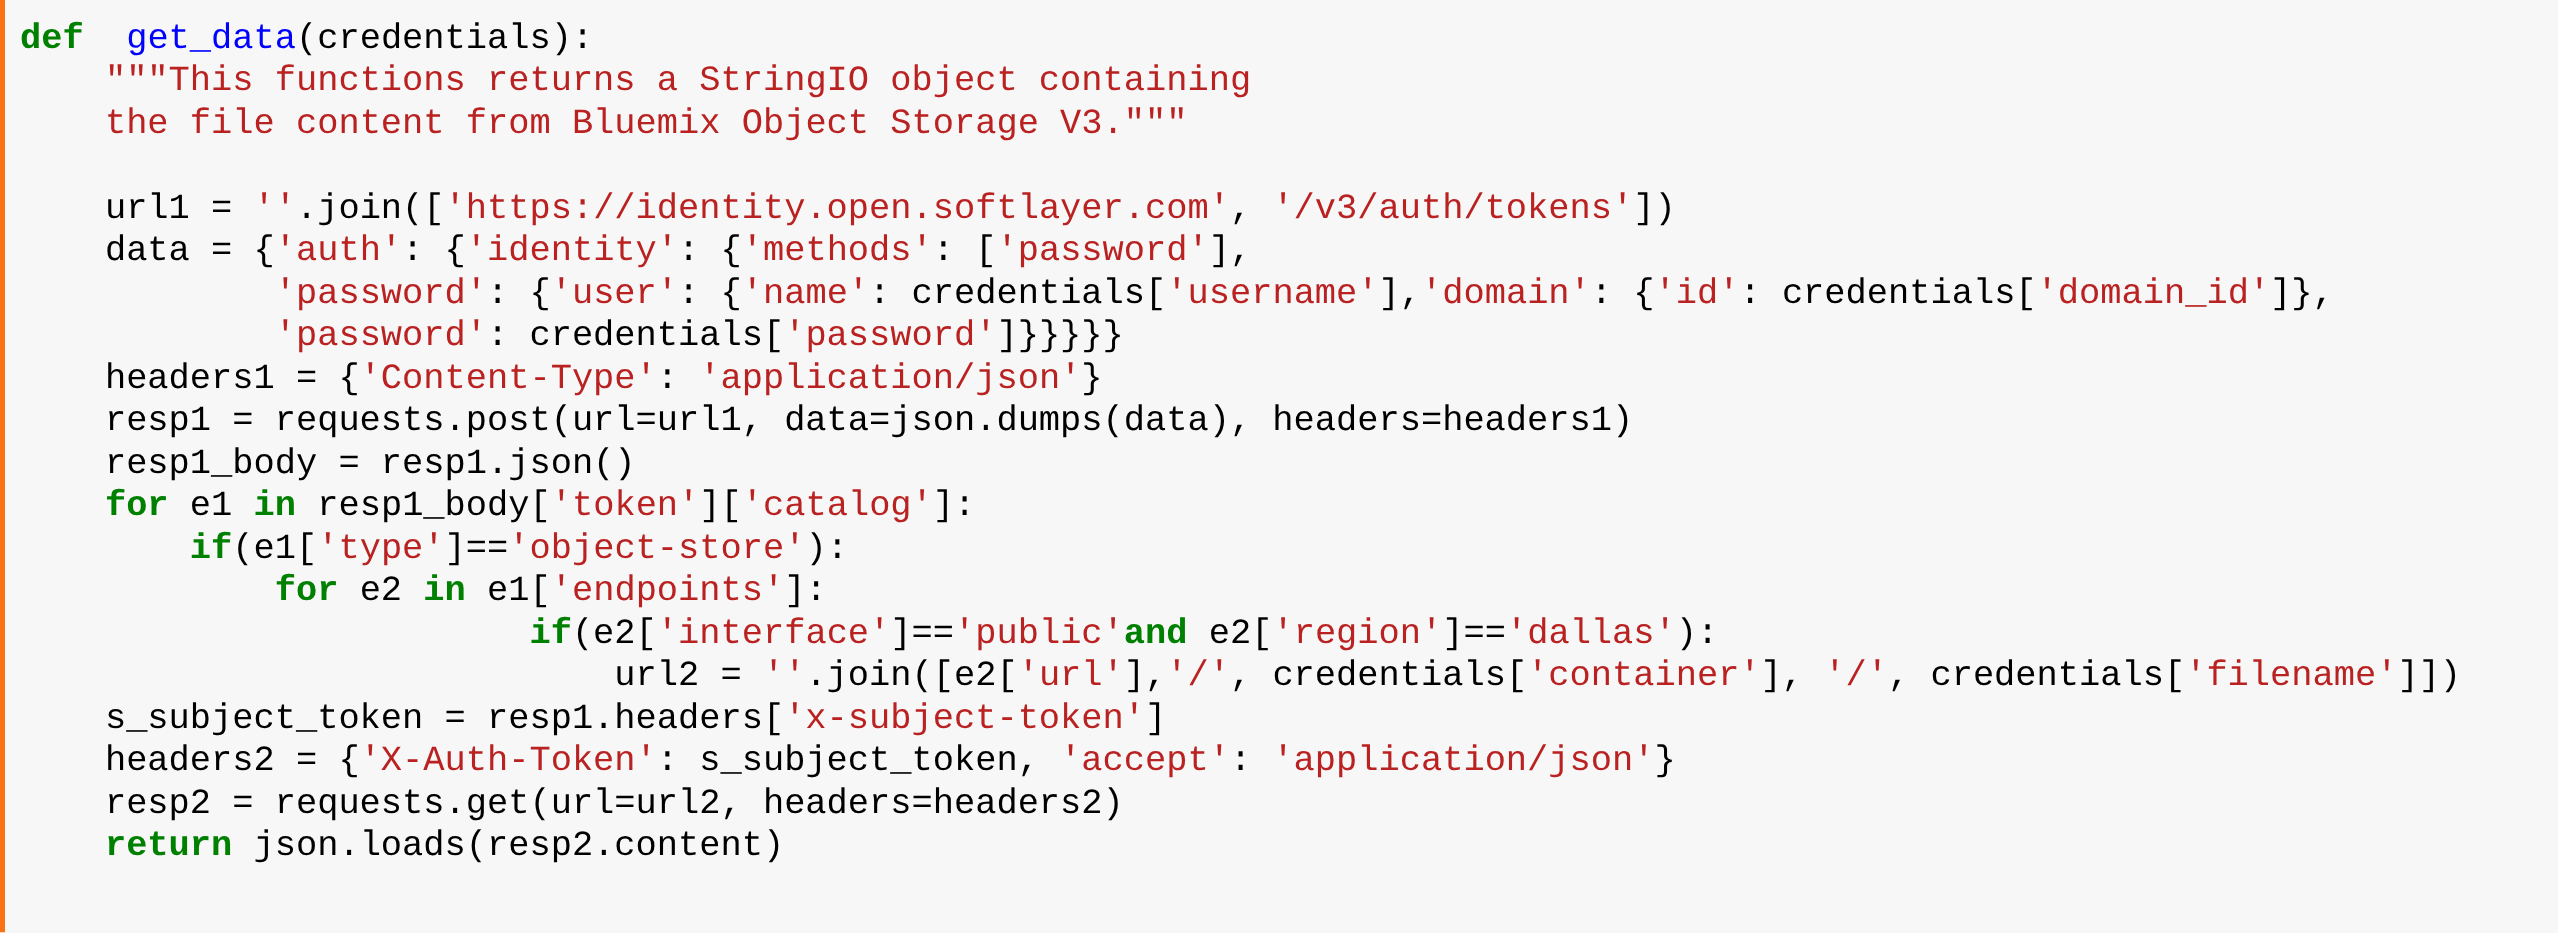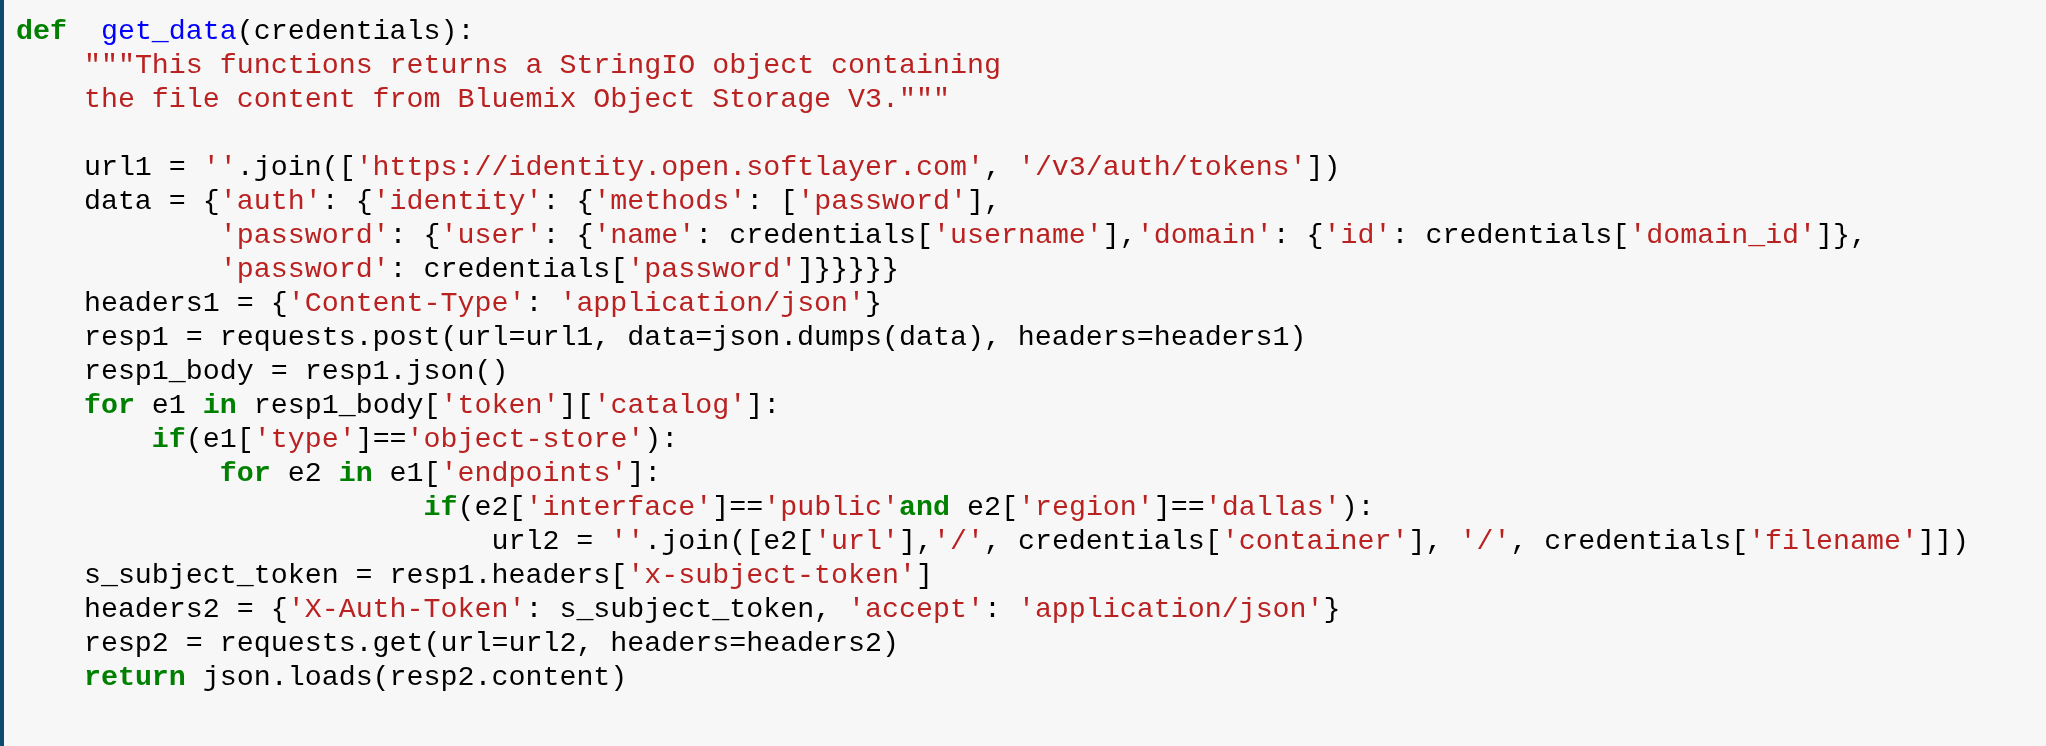--- a/index.html
+++ b/index.html
@@ -1,19 +1,19 @@
 <!DOCTYPE html>
 <html><head>
 <meta charset="utf-8">
 <style>
   html, body { margin:0; padding:0; background:#f7f7f7; }
   body { width:2046px; height:746px; overflow:hidden; position:relative; }
   .cell {
     position:absolute; left:0; top:0; width:2046px; height:746px;
-    background:#f7f7f7; border-left:4px solid #0c4a6e; box-sizing:border-box;
+    background:#f7f7f7; border-left:4px solid #f97316; box-sizing:border-box;
   }
   .code {
     position:absolute; left:12px; top:14px;
     font-family:"Liberation Mono", "DejaVu Sans Mono", monospace;
     font-size:28.3px; line-height:34px; color:#000; white-space:pre;
   }
   .line { height:34px; }
   .kw { color:#008000; font-weight:bold; }
   .fn { color:#0000ff; }
   .str { color:#ba2121; }

